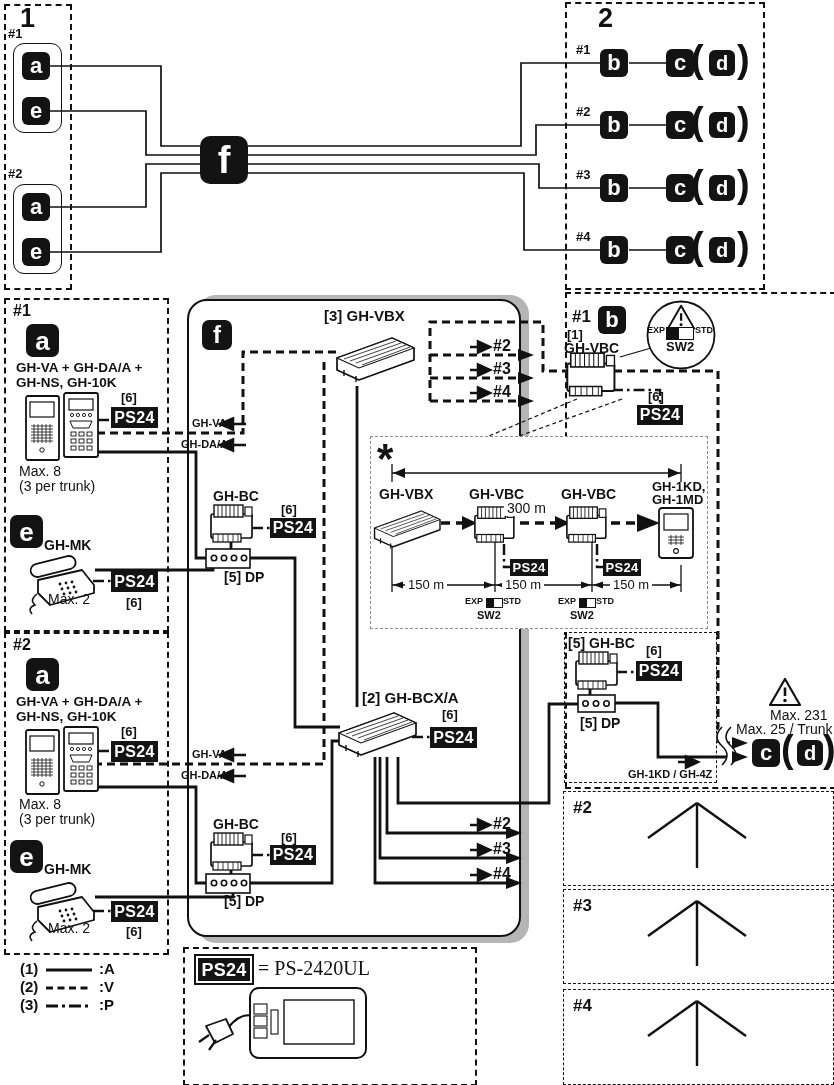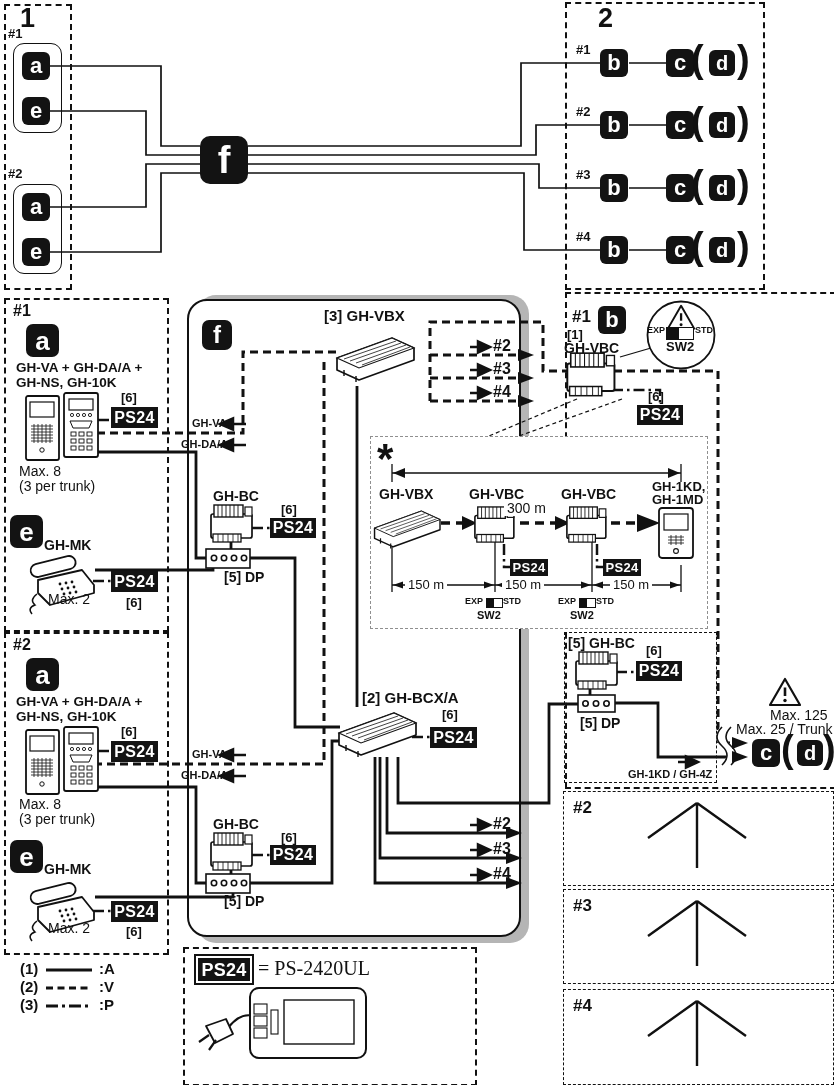--- a/index.html
+++ b/index.html
@@ -357,21 +357,21 @@
     </div>
   <div class="lbl" style="left:695px;top:326px;font-size:9px;">STD</div>
   <div class="lbl" style="left:666px;top:340px;font-size:13px;">SW2</div>
   <div class="lbl" style="left:648px;top:390px;font-size:13px;">[6]</div>
   <div class="ps" style="left:637px;top:405px;width:46px;height:20px;font-size:16px;">PS24</div>
 
   <div class="lbl" style="left:568px;top:636px;font-size:14px;">[5] GH-BC</div>
   <div class="lbl" style="left:646px;top:644px;font-size:13px;">[6]</div>
   <div class="ps" style="left:636px;top:661px;width:46px;height:20px;font-size:16px;">PS24</div>
   <div class="lbl" style="left:580px;top:716px;font-size:14px;">[5] DP</div>
-  <div class="lbl n" style="left:770px;top:708px;font-size:14px;">Max. 125</div>
+  <div class="lbl n" style="left:770px;top:708px;font-size:14px;">Max. 231</div>
   <div class="lbl n" style="left:736px;top:722px;font-size:14px;">Max. 25 / Trunk</div>
   <div class="lbl" style="left:628px;top:768px;font-size:11px;">GH-1KD / GH-4Z</div>
   <div class="ic" style="left:752px;top:739px;width:28px;height:28px;font-size:22px;">c</div>
   <div class="par" style="left:781px;top:730px;">(</div>
   <div class="ic" style="left:797px;top:740px;width:26px;height:26px;font-size:20px;">d</div>
   <div class="par" style="left:823px;top:730px;">)</div>
 
   <div class="lbl" style="left:377px;top:436px;font-size:42px;">*</div>
   <div class="lbl n wbg" style="left:504px;top:465px;font-size:14px;margin-top:36px;">300 m</div>
   <div class="lbl" style="left:379px;top:487px;font-size:14px;">GH-VBX</div>

